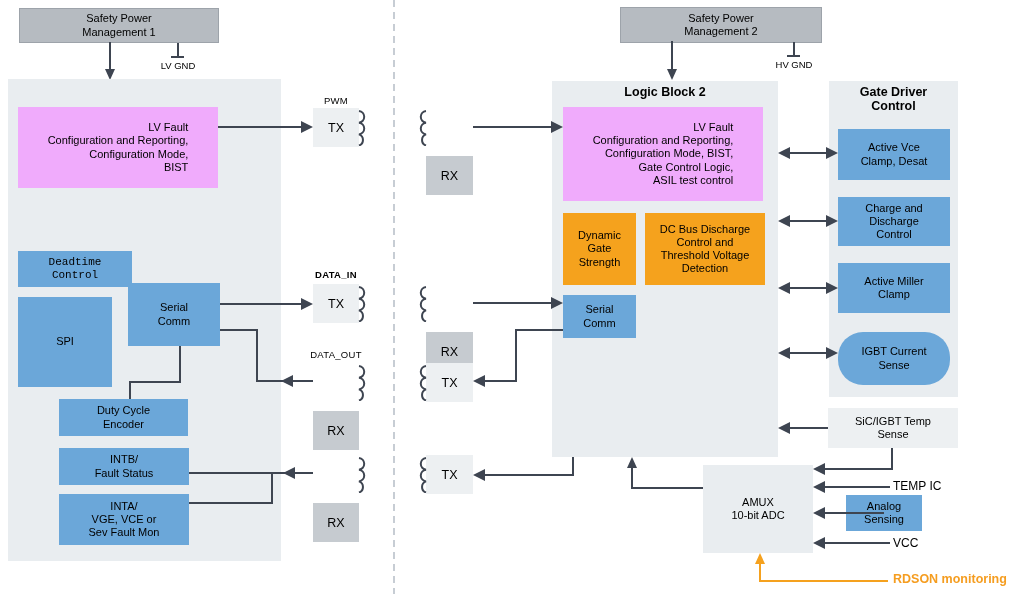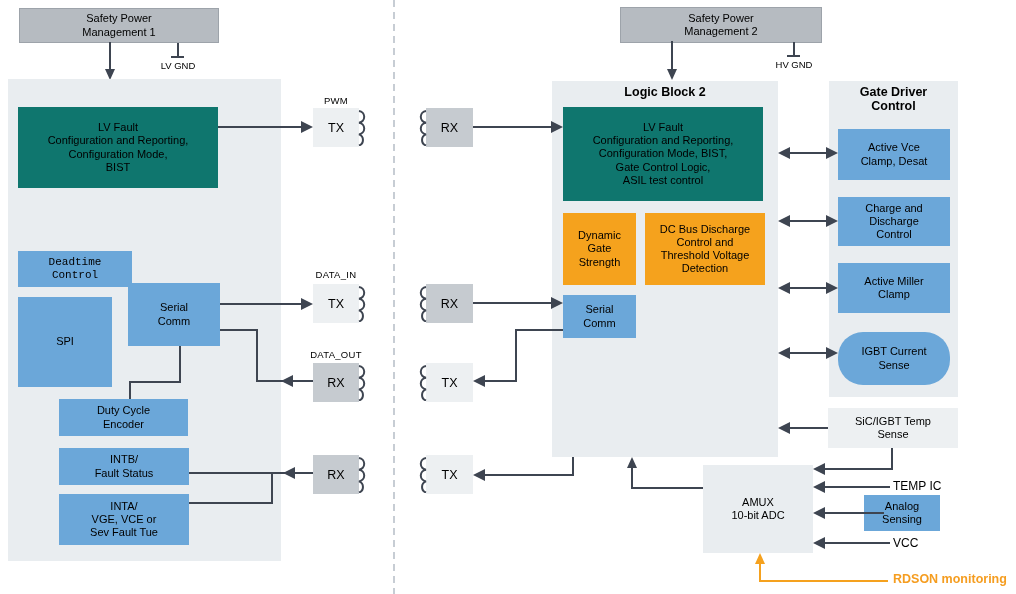--- a/index.html
+++ b/index.html
@@ -1,29 +1,29 @@
 <!DOCTYPE html>
 <html><head>
 <meta charset="utf-8">
 <style>
   html,body{margin:0;padding:0;background:#ffffff;}
   #stage{position:relative;width:1016px;height:594px;background:#ffffff;overflow:hidden;
          font-family:"Liberation Sans", sans-serif;color:#000;}
   .box{position:absolute;display:flex;align-items:center;justify-content:center;
        text-align:center;white-space:pre-line;line-height:1.2;font-size:11px;}
   .blue{background:#6ba7d9;}
-  .lblue{background:#0f766e;}
+  .lblue{background:#f0abfc;text-align:right;}
   .orangebox{background:#f5a21d;}
   .graybox{background:#b6bbc1;border:1px solid #9da3aa;}
   .container{position:absolute;background:#e9edf0;}
   .title{position:absolute;font-weight:bold;font-size:12.5px;text-align:center;
          white-space:pre-line;line-height:1.15;}
   .port{position:absolute;width:46px;height:39px;display:flex;align-items:center;
         justify-content:center;font-size:12.5px;}
-  .rxfill{background:#c6cbd0;}
+  .rxfill{background:#c6cbd0;margin-top:48px;}
   .txfill{background:#edf0f2;}
   .plabel{position:absolute;font-size:9.5px;letter-spacing:.3px;text-align:center;}
   .slabel{position:absolute;font-size:12px;}
   .ln{position:absolute;background:#3e4551;}
   .oln{position:absolute;background:#f5a11e;}
   .ah{position:absolute;width:0;height:0;}
   .ah.r{border-top:6px solid transparent;border-bottom:6px solid transparent;border-left:12px solid #3e4551;}
   .ah.l{border-top:6px solid transparent;border-bottom:6px solid transparent;border-right:12px solid #3e4551;}
   .ah.d{border-left:5px solid transparent;border-right:5px solid transparent;border-top:11px solid #3e4551;}
   .ah.u{border-left:5px solid transparent;border-right:5px solid transparent;border-bottom:11px solid #3e4551;}
@@ -61,29 +61,29 @@
 Control</div>
   <div class="box blue" style="left:18px;top:297px;width:94px;height:90px;">SPI</div>
   <div class="box blue" style="left:128px;top:283px;width:92px;height:63px;">Serial
 Comm</div>
   <div class="box blue" style="left:59px;top:399px;width:129px;height:37px;">Duty Cycle
 Encoder</div>
   <div class="box blue" style="left:59px;top:448px;width:130px;height:37px;">INTB/
 Fault Status</div>
   <div class="box blue" style="left:59px;top:494px;width:130px;height:51px;">INTA/
 VGE, VCE or
-Sev Fault Tue</div>
+Sev Fault Mon</div>
 
   <div class="plabel" style="left:303px;top:95px;width:66px;">PWM</div>
   <div class="port txfill" style="left:313px;top:108px;">TX</div>
   <svg class="coil" style="left:358px;top:110px;" width="14" height="36" viewBox="0 0 14 36">
     <path d="M1 1 A6 5.9 0 0 1 1 12.7 A6 5.9 0 0 1 1 24.4 A6 5.9 0 0 1 1 35.5" fill="none" stroke="#3e4551" stroke-width="2"></path>
     </svg>
 
-  <div class="plabel" style="left:303px;top:269px;width:66px;">DATA_IN</div>
+  <div class="plabel" style="left:303px;top:269px;width:66px;font-weight:bold;">DATA_IN</div>
   <div class="port txfill" style="left:313px;top:284px;">TX</div>
   <svg class="coil" style="left:358px;top:286px;" width="14" height="36" viewBox="0 0 14 36">
     <path d="M1 1 A6 5.9 0 0 1 1 12.7 A6 5.9 0 0 1 1 24.4 A6 5.9 0 0 1 1 35.5" fill="none" stroke="#3e4551" stroke-width="2"></path>
     </svg>
 
   <div class="plabel" style="left:303px;top:349px;width:66px;">DATA_OUT</div>
   <div class="port rxfill" style="left:313px;top:363px;">RX</div>
   <svg class="coil" style="left:358px;top:365px;" width="14" height="36" viewBox="0 0 14 36">
     <path d="M1 1 A6 5.9 0 0 1 1 12.7 A6 5.9 0 0 1 1 24.4 A6 5.9 0 0 1 1 35.5" fill="none" stroke="#3e4551" stroke-width="2"></path>
     </svg>
@@ -217,21 +217,21 @@
   <div class="ln" style="left:825px;top:468px;width:68px;height:2px;"></div>
   <div class="ah l" style="left:813px;top:463px;"></div>
 
   <div class="box container" style="left:703px;top:465px;width:110px;height:88px;">AMUX
 10-bit ADC</div>
 
   <div class="slabel" style="left:893px;top:479px;">TEMP IC</div>
   <div class="ln" style="left:825px;top:486px;width:65px;height:2px;"></div>
   <div class="ah l" style="left:813px;top:481px;"></div>
 
-  <div class="box blue" style="left:864px;top:495px;width:76px;height:36px;">Analog
+  <div class="box blue" style="left:846px;top:495px;width:76px;height:36px;">Analog
 Sensing</div>
   <div class="ln" style="left:825px;top:512px;width:59px;height:2px;"></div>
   <div class="ah l" style="left:813px;top:507px;"></div>
 
   <div class="slabel" style="left:893px;top:536px;">VCC</div>
   <div class="ln" style="left:825px;top:542px;width:65px;height:2px;"></div>
   <div class="ah l" style="left:813px;top:537px;"></div>
 
   <div class="rdson" style="left:893px;top:572px;">RDSON monitoring</div>
   <div class="oln" style="left:760px;top:580px;width:128px;height:2px;"></div>

